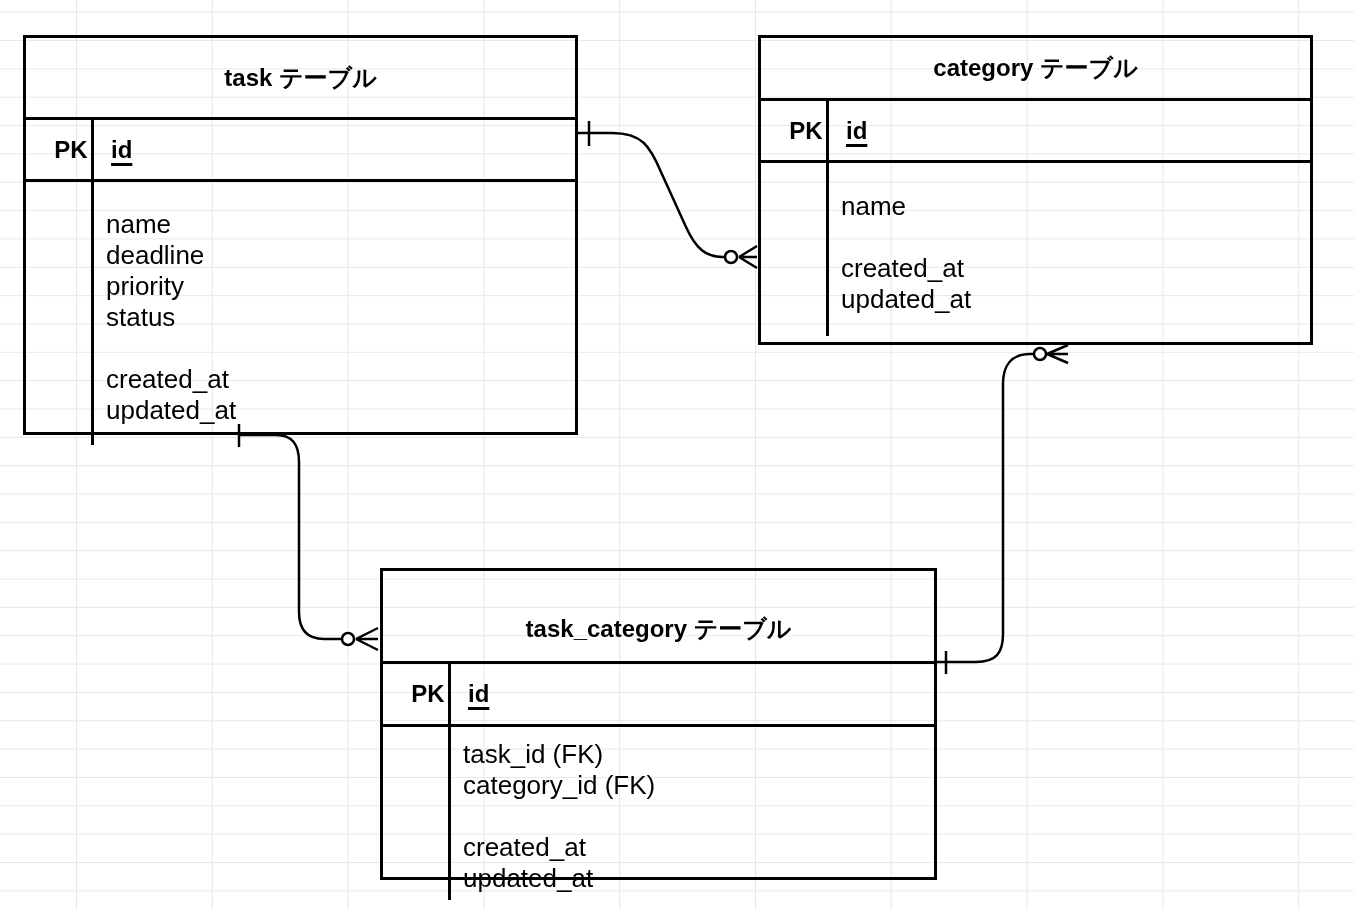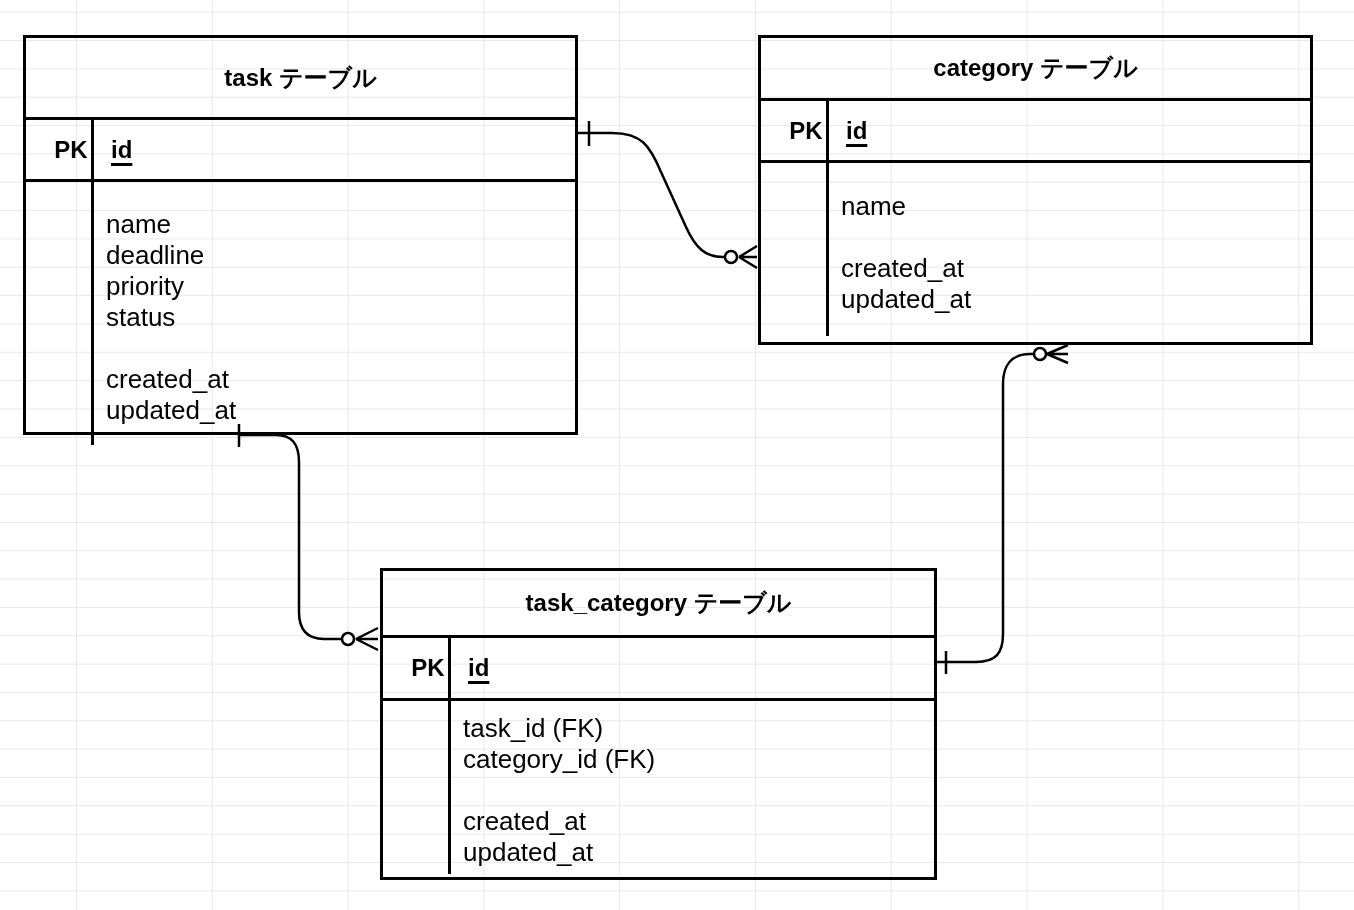--- a/index.html
+++ b/index.html
@@ -91,21 +91,21 @@
   #entity-task .t-body  { height: 263px; }
   #entity-task .t-fields{ padding-top: 27px; }
 
   #entity-category          { left: 758px; top: 35px; width: 555px; height: 310px; }
   #entity-category .t-title { height: 63px; }
   #entity-category .t-pkrow { height: 62px; }
   #entity-category .t-body  { height: 173px; }
   #entity-category .t-fields{ padding-top: 28px; }
 
   #entity-task-category          { left: 380px; top: 568px; width: 557px; height: 312px; }
-  #entity-task-category .t-title { height: 67px; }
+  #entity-task-category .t-title { height: 67px; margin-top: 26px; }
   #entity-task-category .t-pkrow { height: 63px; }
   #entity-task-category .t-body  { height: 173px; }
   #entity-task-category .t-fields{ padding-top: 12px; }
 
   svg.edges {
     position: absolute;
     inset: 0;
     pointer-events: none;
   }
   svg.edges path, svg.edges line {

